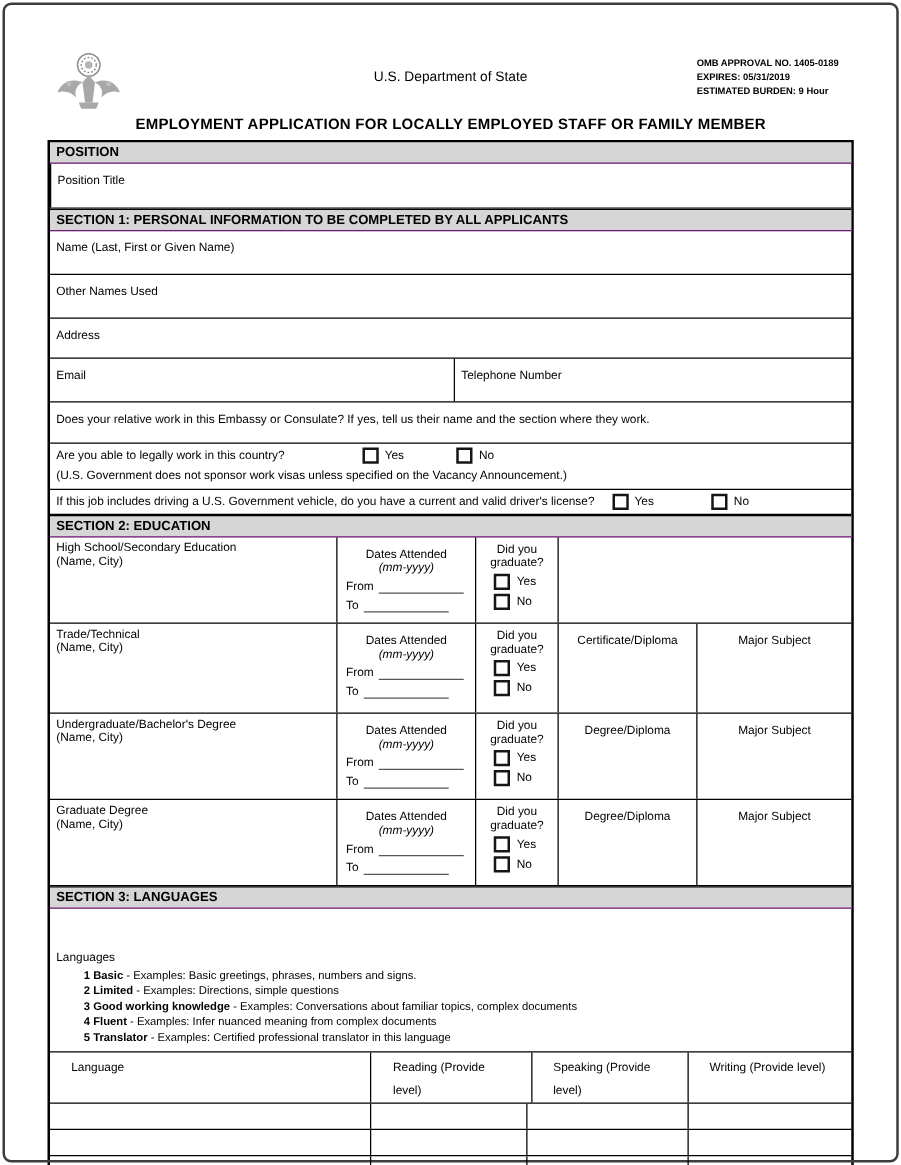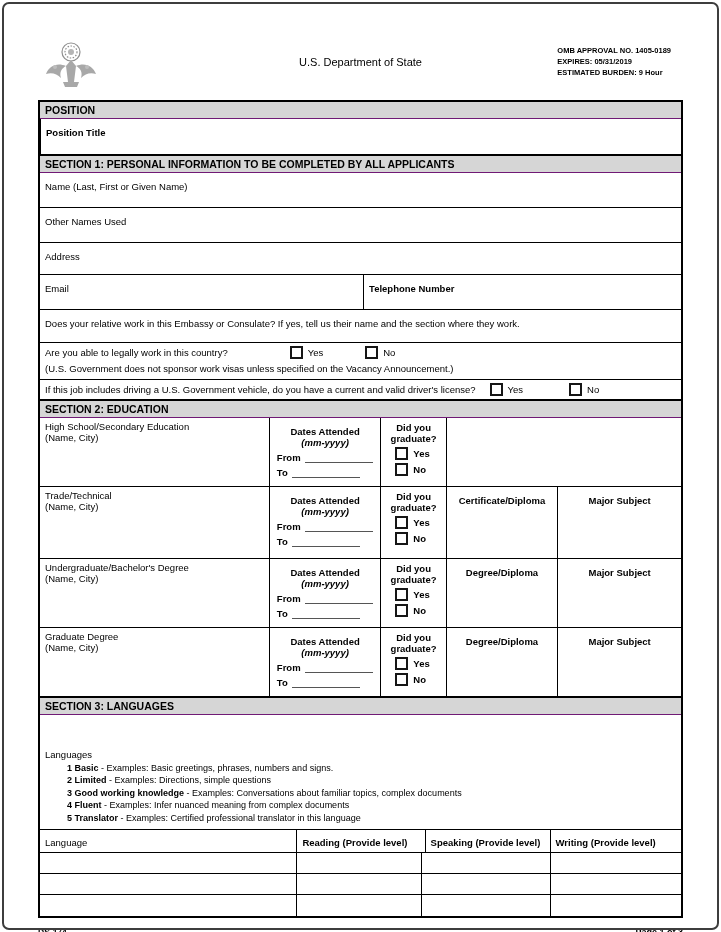--- a/index.html
+++ b/index.html
@@ -50,21 +50,21 @@
     background: #d6d6d6;
     border-top: 1px solid #000;
     border-bottom: 1px solid #701a75;
     font-weight: bold; font-size: 10.5px;
     padding: 2px 5px 2px 5px;
   }
   .form > div:first-child { border-top: none; }
   .row { display: flex; border-bottom: 1px solid #000; }
   .row:last-child, .row.nb { border-bottom: none; }
   .cell { padding: 3px 5px; position: relative; }
-  .bl { border-left: 1px solid #000; font-weight: bold; }
+  .bl { border-left: 1px solid #000; }
   .lbl { font-size: 9.5px; }
   .it { font-style: italic; }
   .center { text-align: center; }
   .full { flex: 1; }
 
   .h36 { height: 35px; } .h34 { height: 34px; } .h33 { height: 32px; }
   .h32 { height: 31px; } .h37 { height: 36px; } .h19 { height: 19px; }
 
   .half-l { width: 50.4%; }
   .half-r { flex: 1; }
@@ -95,21 +95,21 @@
   .edu-grad .cbrow .lbl { font-size: 9.5px; }
 
   
   .langs { padding: 4px 18px 6px 5px; margin-top: 30px; }
   .lvl { margin: 2.5px 0 0 22px; font-size: 9px; }
   .lvl b { font-size: 9px; }
   .lt-name  { width: 40%; }
   .lt-speak { width: 19.5%; }
   .lt-read  { width: 20%; }
   .lt-write { flex: 1; }
-  .lt-head .cell { padding: 2px 5px; }
+  .lt-head .cell { padding: 2px 17px; }
   .lt-row { height: 21px; }
 
   
   .footer {
     margin: 8px 38px 0 38px;
     display: flex; justify-content: space-between;
     font-weight: bold; font-size: 8.5px; line-height: 1.5;
   }
   .pageno { font-size: 9px; }
 </style>
@@ -138,20 +138,21 @@
         <circle cx="44" cy="27" r="2"></circle>
       </g>
     </svg>
     <div class="dept">U.S. Department of State</div>
     <div class="omb">
       <div>OMB APPROVAL NO. 1405-0189</div>
       <div>EXPIRES: 05/31/2019</div>
       <div>ESTIMATED BURDEN: 9 Hour</div>
     </div>
   </div>
+  <div class="doc-title">EMPLOYMENT APPLICATION FOR LOCALLY EMPLOYED STAFF OR FAMILY MEMBER</div>
 
   <div class="form">
 
     <div class="secbar" style="border-top:none">POSITION</div>
     <div class="row">
       <div class="cell half-r bl h36">
         <span class="lbl">Position Title</span>
       </div>
     </div>
 

